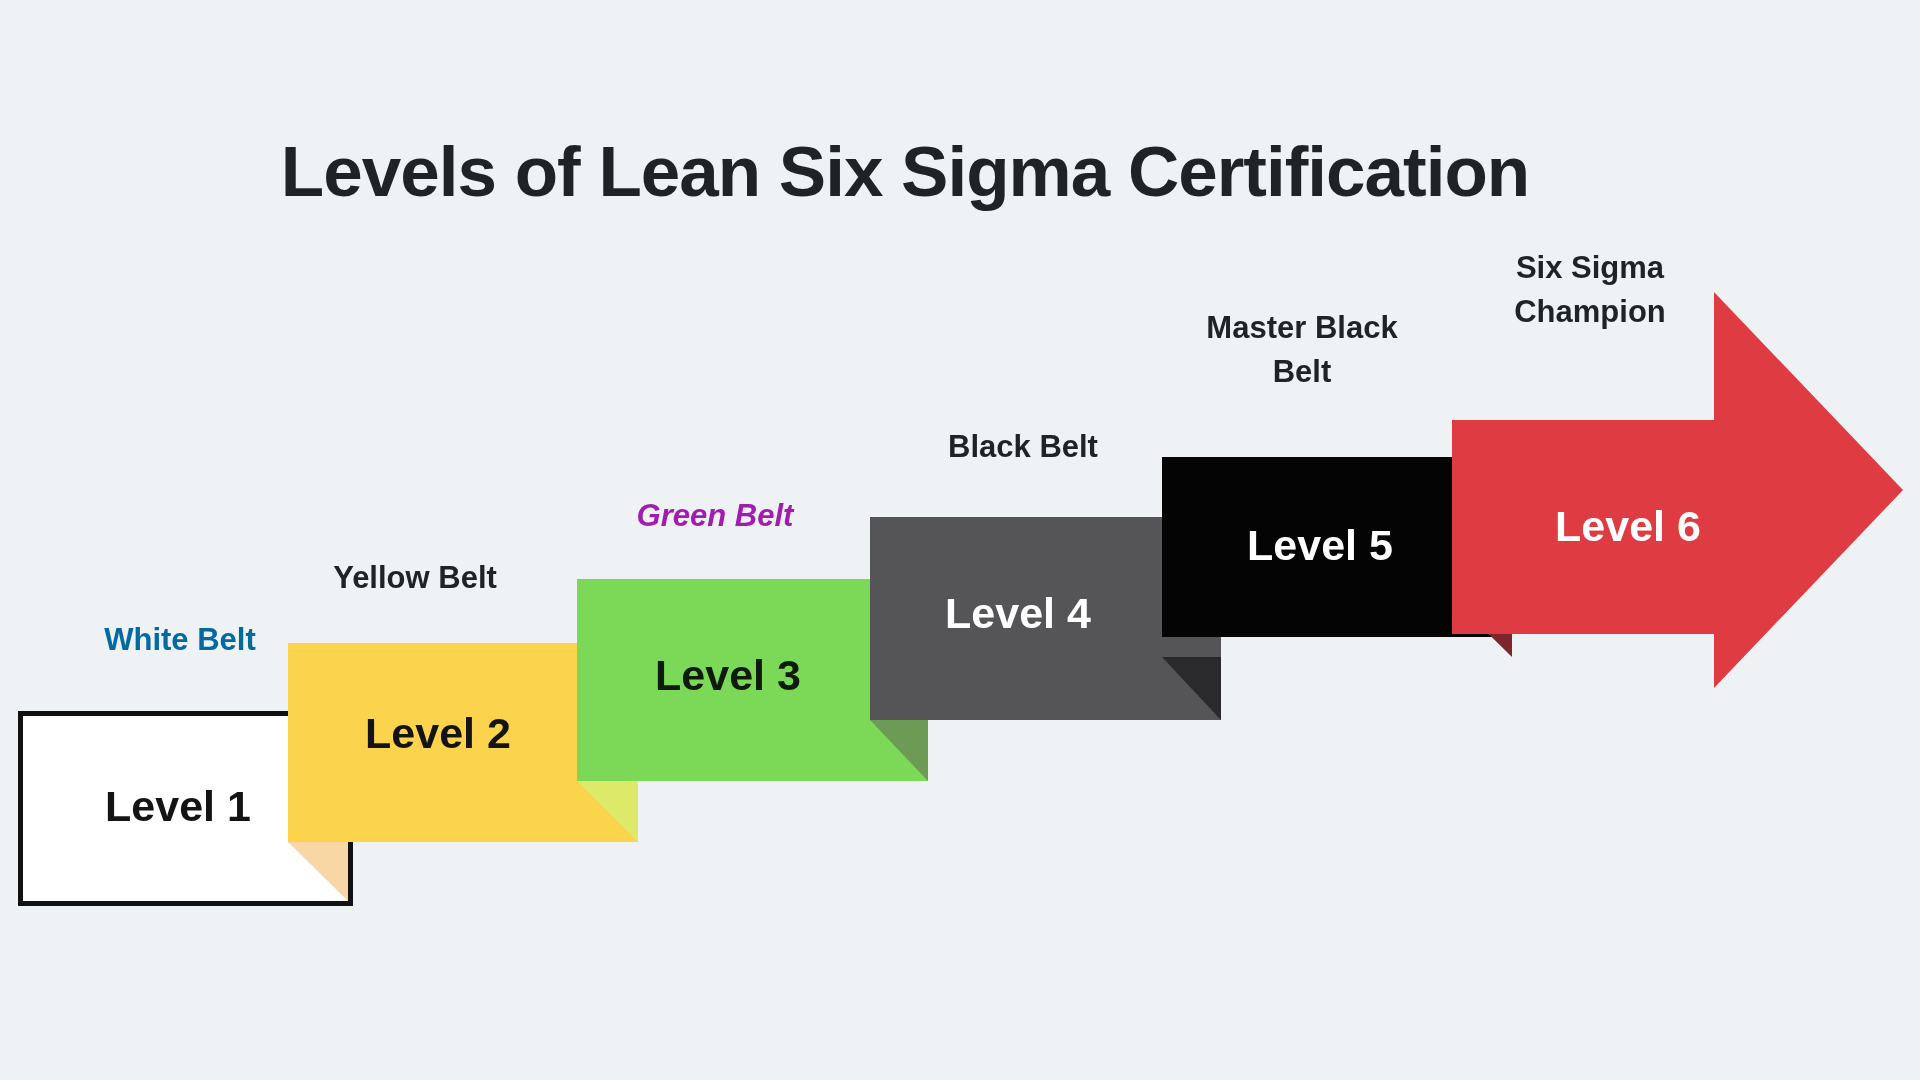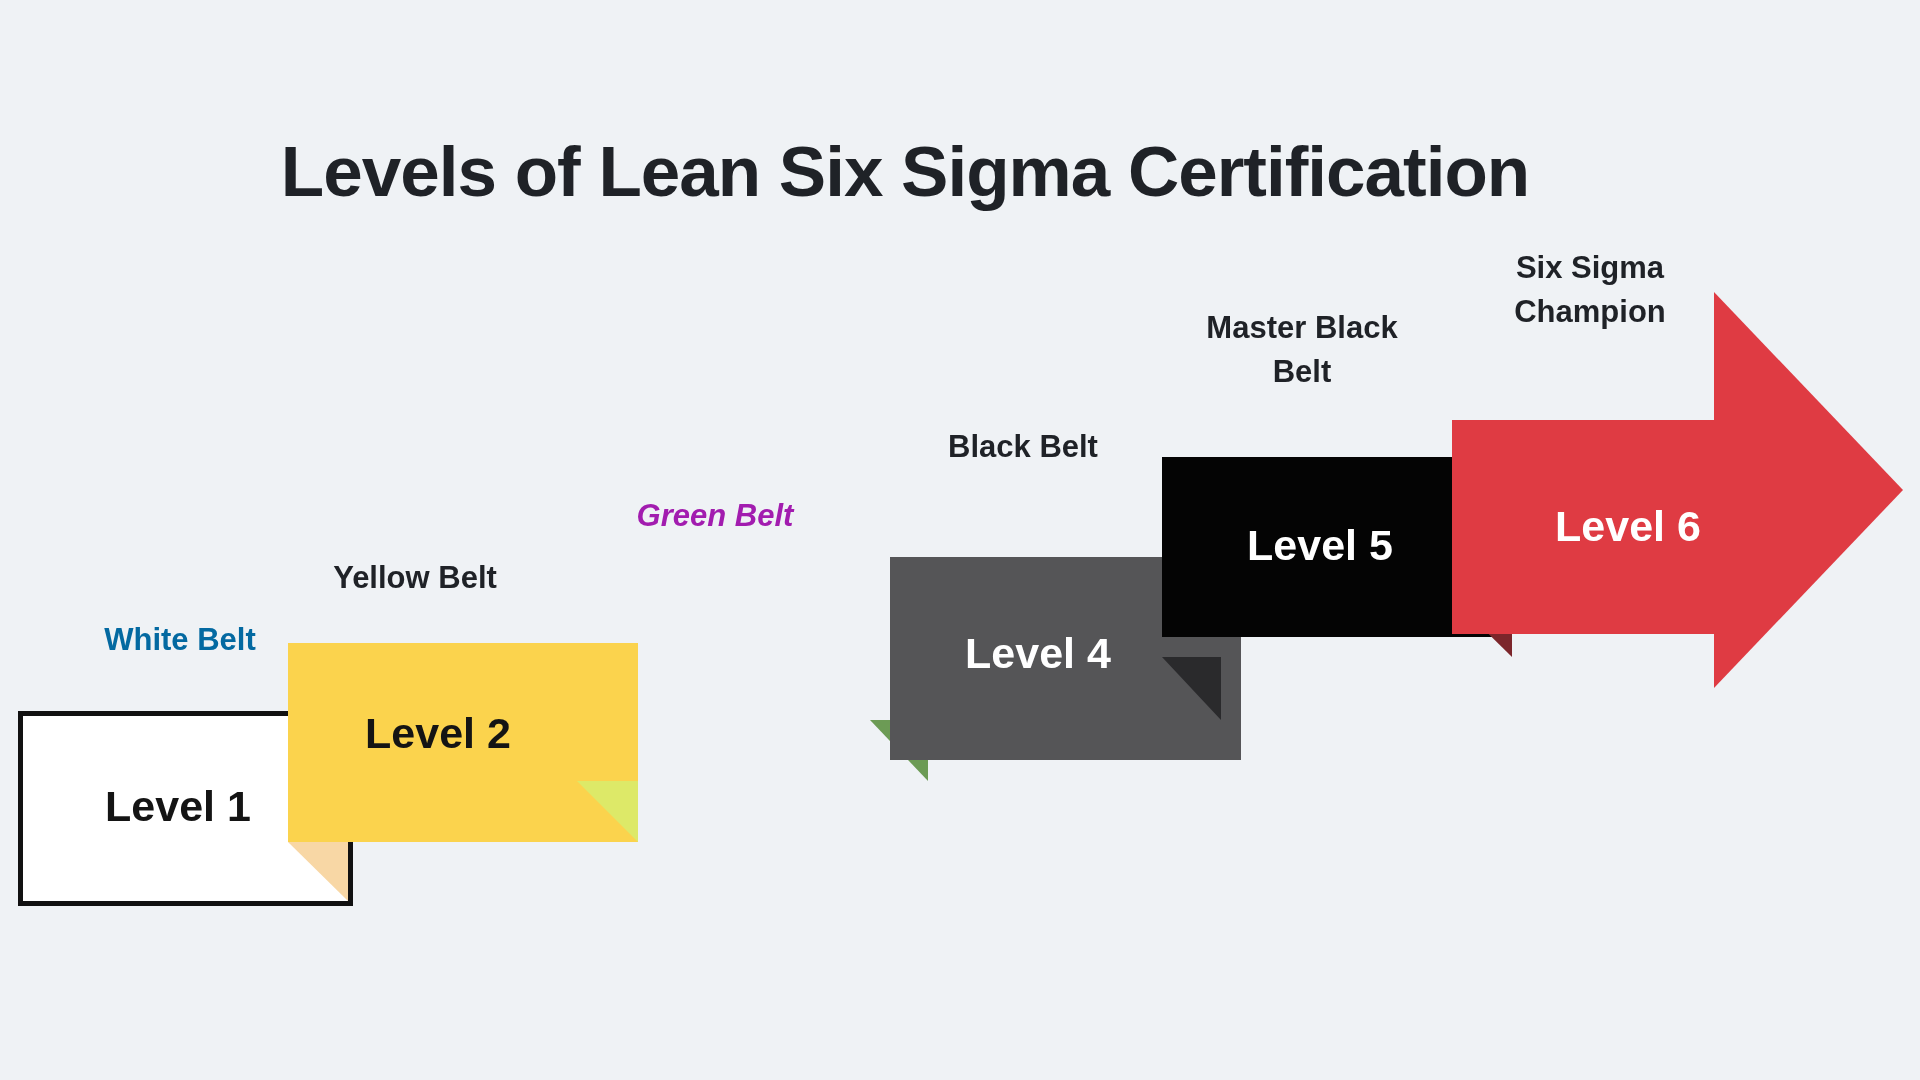--- a/index.html
+++ b/index.html
@@ -42,21 +42,21 @@
     font-size:43px;
     font-weight:bold;
     white-space:nowrap;
   }
   .box-1 { left:18px;   top:711px; width:335px; height:195px; border:5px solid; box-sizing:border-box; z-index:1; }
   .box-1 .level-label { left:145px; top:90px;margin-left:10px; }
   .box-2 { left:288px;  top:643px; width:350px; height:199px; z-index:3; }
   .box-2 .level-label { left:150px; top:90px; }
   .box-3 { left:577px;  top:579px; width:351px; height:202px; z-index:5; }
   .box-3 .level-label { left:151px; top:96px; }
-  .box-4 { left:890px;  top:517px; width:351px; height:203px; z-index:7;margin-top:40px; }
+  .box-4 { left:870px;  top:517px; width:351px; height:203px; z-index:7; }
   .box-4 .level-label { left:148px; top:96px; }
   .box-5 { left:1162px; top:457px; width:350px; height:180px; z-index:9; }
   .box-5 .level-label { left:158px; top:88px; }
 
   .fold {
     position:absolute;
     clip-path:polygon(0 0, 100% 0, 100% 100%);
   }
   .fold-2 { left:288px;  top:842px; width:60px; height:59px; z-index:2; }
   .fold-3 { left:577px;  top:781px; width:61px; height:61px; z-index:4; }
@@ -90,20 +90,23 @@
   <div class="box box-1" style="background-color: rgb(255, 255, 255); border-color: rgb(17, 17, 17);">
     <div class="level-label" style="color: rgb(20, 20, 20);">Level 1</div>
   </div>
 
   <div class="fold fold-2" style="background-color: rgb(248, 215, 165);"></div>
   <div class="box box-2" style="background-color: rgb(251, 211, 77);">
     <div class="level-label" style="color: rgb(20, 20, 20);">Level 2</div>
   </div>
 
   <div class="fold fold-3" style="background-color: rgb(221, 233, 104);"></div>
+  <div class="box box-3" style="background-color: rgb(124, 217, 87);">
+    <div class="level-label" style="color: rgb(14, 26, 12);">Level 3</div>
+  </div>
 
   <div class="fold fold-4" style="background-color: rgb(108, 155, 85);"></div>
   <div class="box box-4" style="background-color: rgb(85, 85, 87);">
     <div class="level-label" style="color: rgb(255, 255, 255);">Level 4</div>
   </div>
 
   <div class="fold fold-5" style="background-color: rgb(42, 42, 44);"></div>
   <div class="box box-5" style="background-color: rgb(4, 4, 4);">
     <div class="level-label" style="color: rgb(255, 255, 255);">Level 5</div>
   </div>

